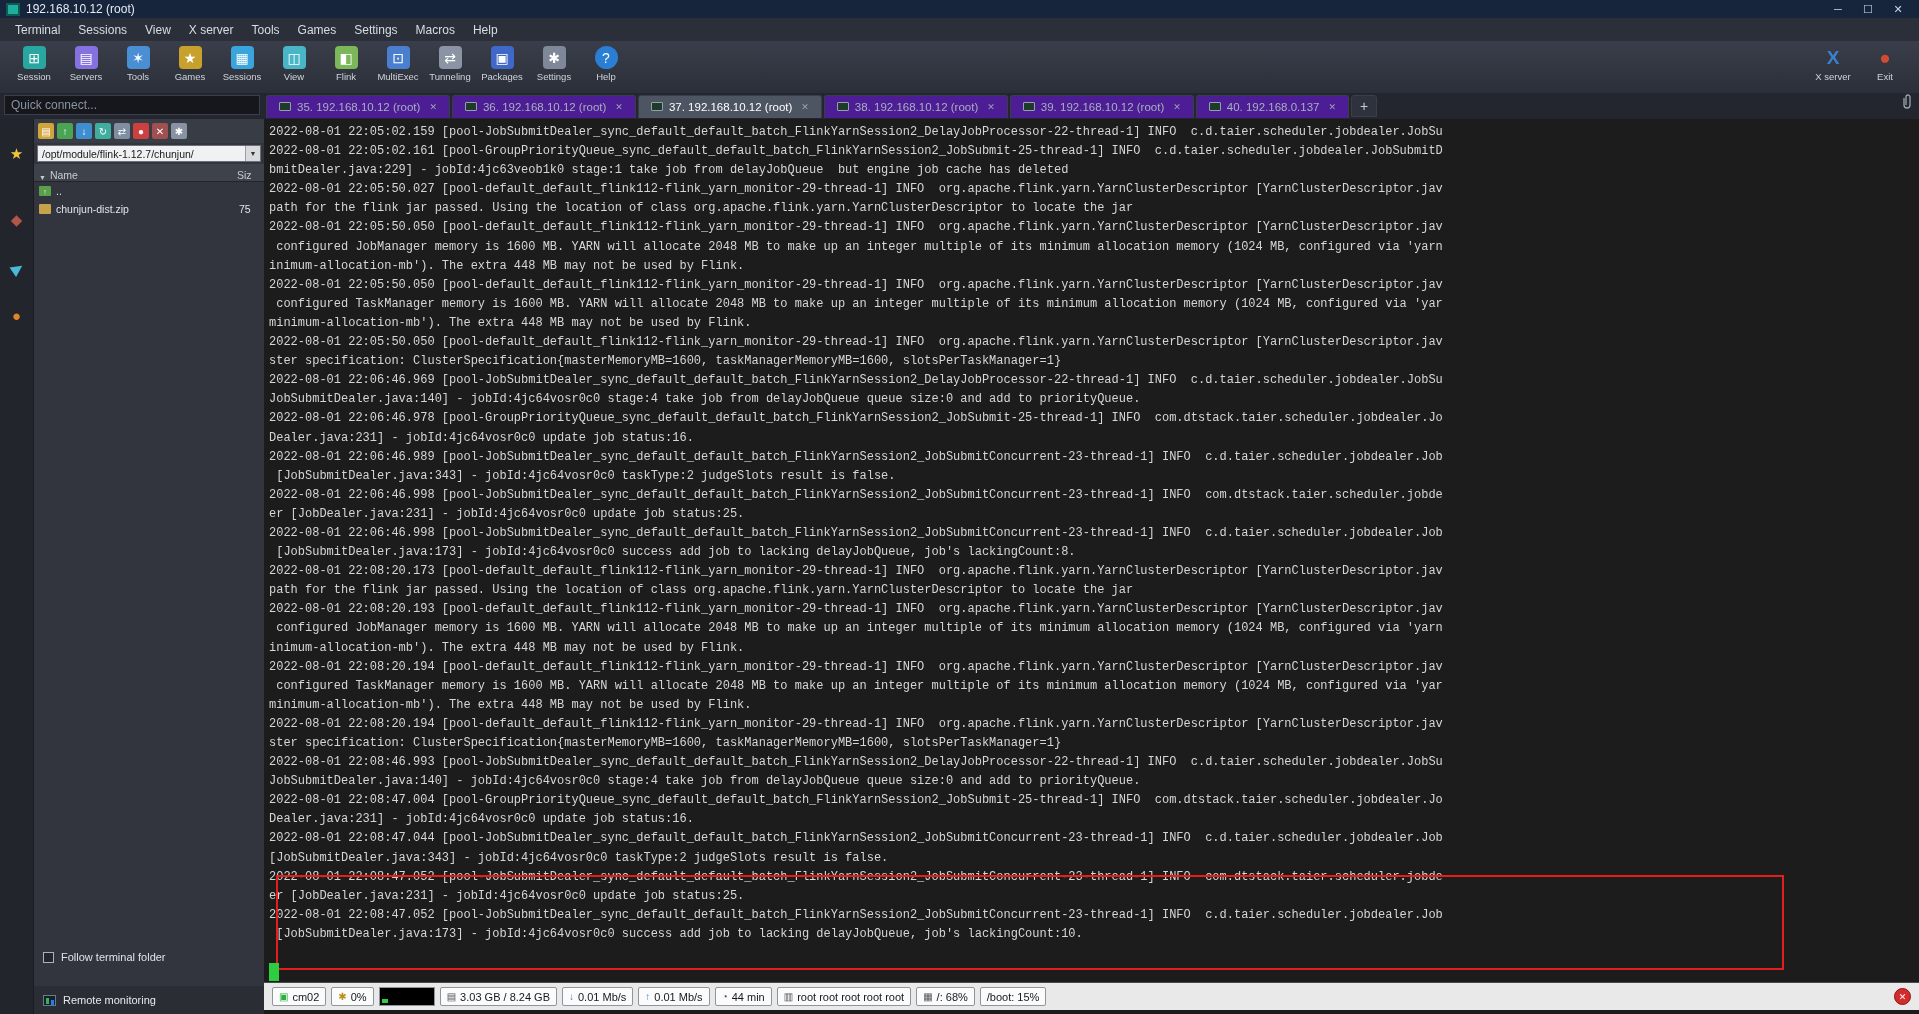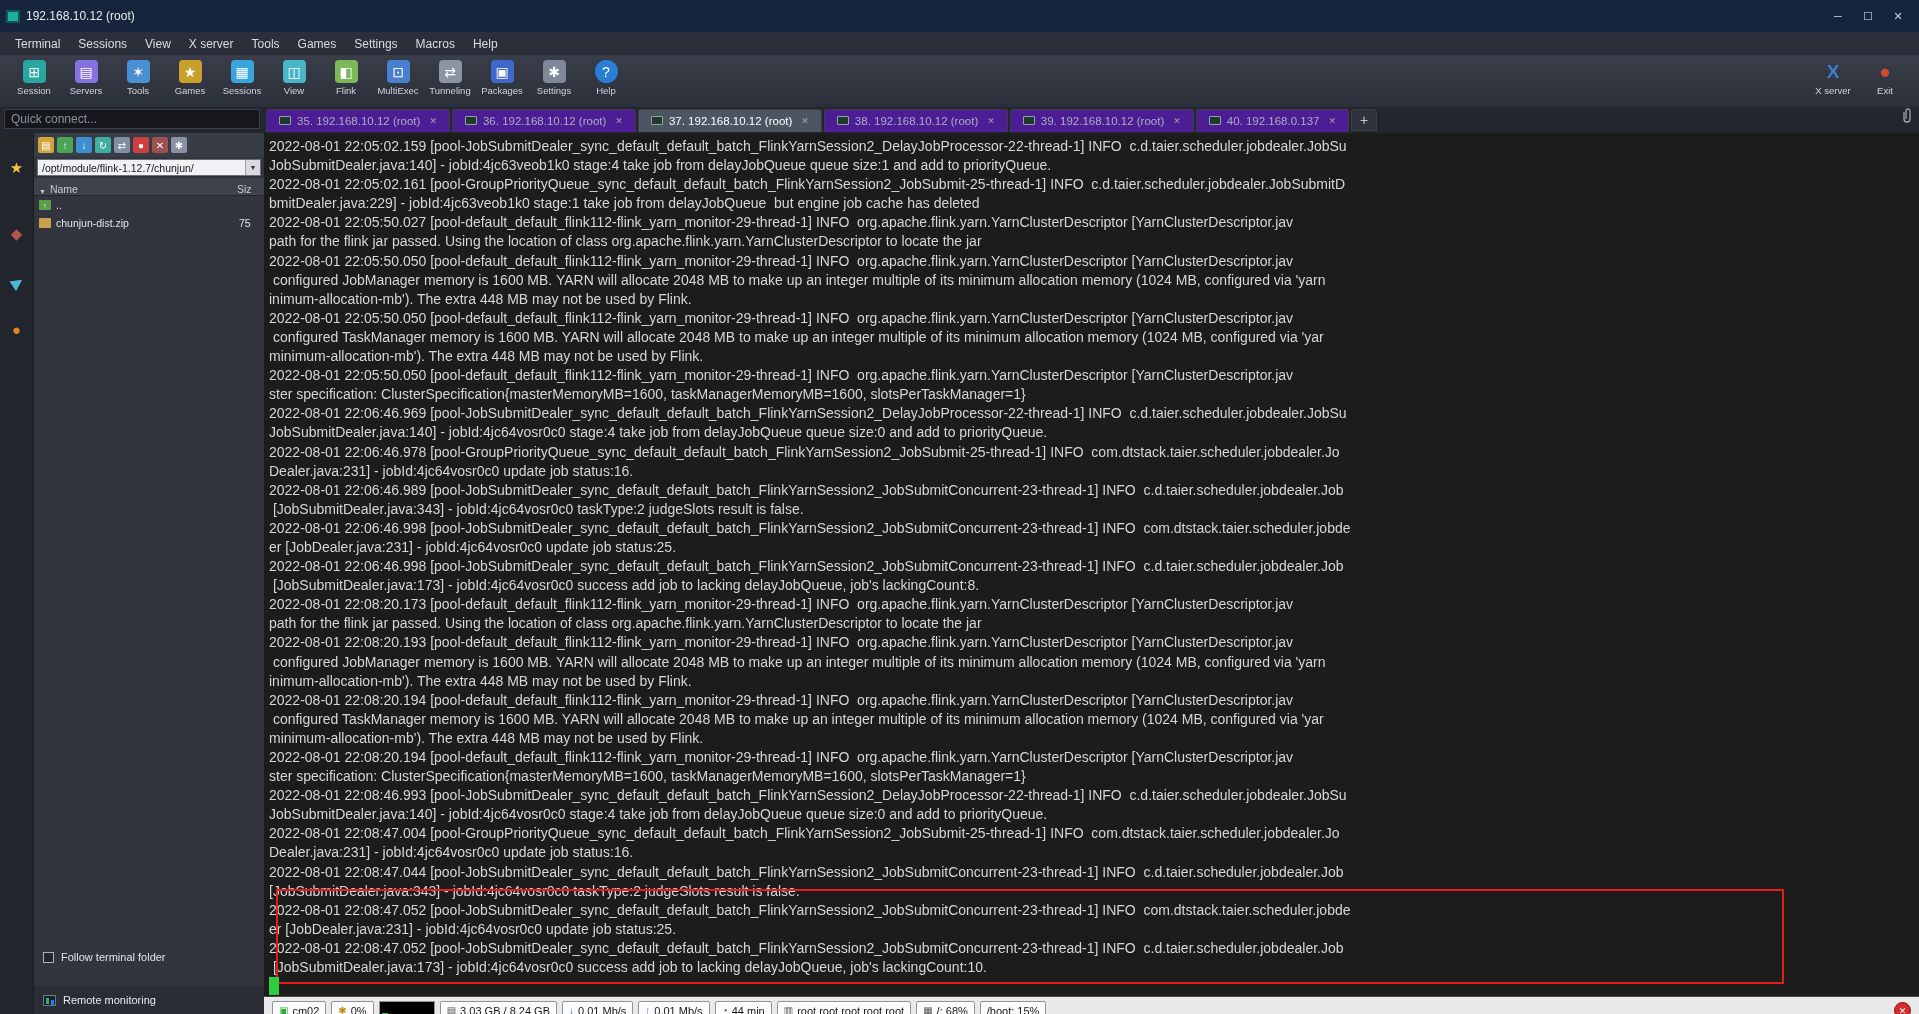--- a/index.html
+++ b/index.html
@@ -3,21 +3,21 @@
 <meta charset="utf-8">
 <style>
   * { box-sizing: border-box; margin: 0; padding: 0; }
   html,body { width:1919px; height:1014px; overflow:hidden; }
   body {
     font-family:"Liberation Sans", sans-serif;
     background:#1c1c1c; color:#ddd;
     display:flex; flex-direction:column;
   }
   
-  .titlebar { height:32px; background:#16243c; display:flex; align-items:center;
+  .titlebar { height:18px; background:#16243c; display:flex; align-items:center;
     padding:0 6px; color:#e6ebf2; font-size:12px; flex:0 0 auto; }
   .app-icon { width:14px; height:13px; background:#1fae9e; border-radius:2px;
     margin-right:6px; box-shadow:inset 0 0 0 2px #0d5a52; }
   .win-controls { margin-left:auto; display:flex; }
   .win-btn { width:30px; height:20px; display:flex; align-items:center;
     justify-content:center; color:#cfd6df; font-size:11px; }
   
   .menubar { height:23px; background:#2b2f3a; display:flex; align-items:center;
     padding-left:6px; flex:0 0 auto; }
   .menu-item { padding:3px 9px; font-size:12px; color:#d8dce4; }
@@ -88,22 +88,22 @@
   .checkbox { width:11px; height:11px; border:1px solid #aab2bc; background:#23262c; }
   .monitor-row { height:28px; display:flex; align-items:center; gap:7px; padding:0 9px;
     font-size:11px; color:#e6eaf0; background:#2a2d34; flex:0 0 auto;margin-top:16px; }
   .monitor-icon { width:13px; height:11px; border:1px solid #6a7a8a;
     background:linear-gradient(#123,#123), #0a0c10; position:relative; }
   .monitor-icon::after { content:""; position:absolute; left:2px; bottom:1px;
     width:3px; height:6px; background:#3fae4e; box-shadow:5px 2px 0 #2a7fd4; }
   
   .right-col { flex:1 1 auto; display:flex; flex-direction:column; min-width:0; }
   .terminal { position:relative; height:863px; background:#1c1c1c; overflow:hidden;
-    padding:4px 0 0 5px; font-family:Liberation Sans, sans-serif;
-    font-size:14px; line-height:19.1px; color:#d6d6d6; flex:0 0 auto; }
+    padding:4px 0 0 5px; font-family:Liberation Mono, monospace;
+    font-size:12px; line-height:19.1px; color:#d6d6d6; flex:0 0 auto; }
   .t-line { white-space:pre; height:19.1px; }
   .cursor { position:absolute; left:5px; top:844px; width:10px; height:18px;
     background:#2ecc40; }
   .annotation { position:absolute; left:12px; top:756px; width:1508px; height:95px;
     border:2px solid #e41d1d; pointer-events:none; }
   .statusbar { height:28px; background:#e9e9e9; display:flex; align-items:center;
     padding:0 8px; gap:5px; border-top:1px solid #4a4a4a; flex:0 0 auto; }
   .seg { height:19px; background:#fbfbfb; border:1px solid #8f959c; border-radius:2px;
     display:flex; align-items:center; gap:4px; padding:0 6px; font-size:11px;
     color:#16181c; white-space:nowrap; }
@@ -296,21 +296,20 @@
         <span>Remote monitoring</span>
       </div>
     </div>
   </div>
 
   <div class="right-col">
     <div class="terminal" id="terminal">
       <div class="annotation"></div>
       <div class="cursor"></div>
     <div class="t-line">2022-08-01 22:05:02.159 [pool-JobSubmitDealer_sync_default_default_batch_FlinkYarnSession2_DelayJobProcessor-22-thread-1] INFO  c.d.taier.scheduler.jobdealer.JobSu</div>
-        <div class="t-line">JobSubmitDealer.java:140] - jobId:4jc63veob1k0 stage:4 take job from delayJobQueue queue size:1 and add to priorityQueue.</div>
         <div class="t-line">2022-08-01 22:05:02.161 [pool-GroupPriorityQueue_sync_default_default_batch_FlinkYarnSession2_JobSubmit-25-thread-1] INFO  c.d.taier.scheduler.jobdealer.JobSubmitD</div>
         <div class="t-line">bmitDealer.java:229] - jobId:4jc63veob1k0 stage:1 take job from delayJobQueue  but engine job cache has deleted</div>
         <div class="t-line">2022-08-01 22:05:50.027 [pool-default_default_flink112-flink_yarn_monitor-29-thread-1] INFO  org.apache.flink.yarn.YarnClusterDescriptor [YarnClusterDescriptor.jav</div>
         <div class="t-line">path for the flink jar passed. Using the location of class org.apache.flink.yarn.YarnClusterDescriptor to locate the jar</div>
         <div class="t-line">2022-08-01 22:05:50.050 [pool-default_default_flink112-flink_yarn_monitor-29-thread-1] INFO  org.apache.flink.yarn.YarnClusterDescriptor [YarnClusterDescriptor.jav</div>
         <div class="t-line"> configured JobManager memory is 1600 MB. YARN will allocate 2048 MB to make up an integer multiple of its minimum allocation memory (1024 MB, configured via 'yarn</div>
         <div class="t-line">inimum-allocation-mb'). The extra 448 MB may not be used by Flink.</div>
         <div class="t-line">2022-08-01 22:05:50.050 [pool-default_default_flink112-flink_yarn_monitor-29-thread-1] INFO  org.apache.flink.yarn.YarnClusterDescriptor [YarnClusterDescriptor.jav</div>
         <div class="t-line"> configured TaskManager memory is 1600 MB. YARN will allocate 2048 MB to make up an integer multiple of its minimum allocation memory (1024 MB, configured via 'yar</div>
         <div class="t-line">minimum-allocation-mb'). The extra 448 MB may not be used by Flink.</div>

